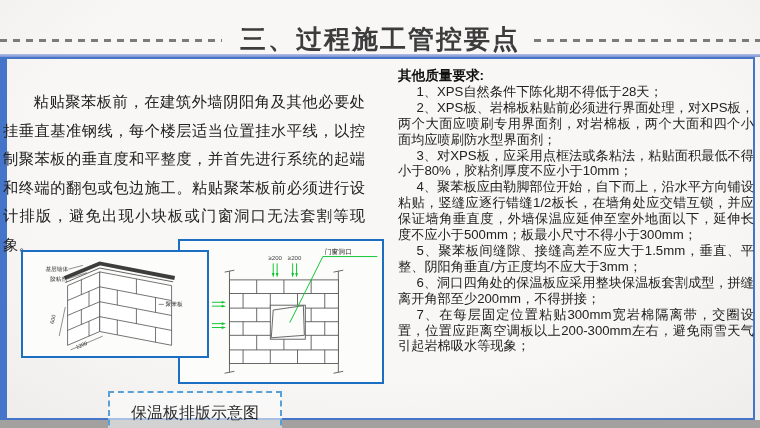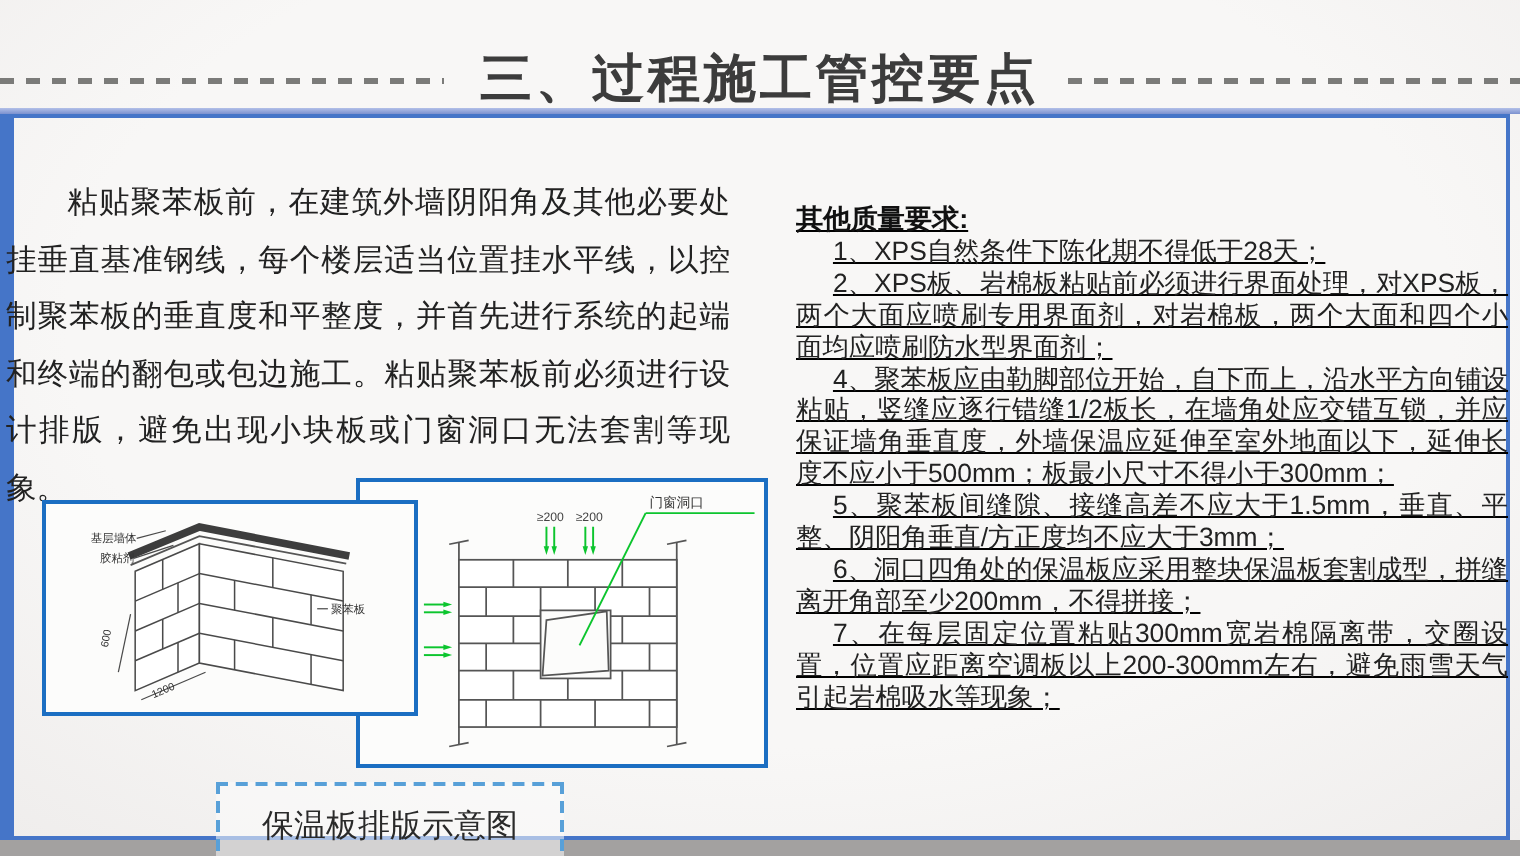--- a/index.html
+++ b/index.html
@@ -58,21 +58,21 @@
   .diag svg text { font-family:"Liberation Sans","DejaVu Sans",sans-serif; }
 
   .caption-box {
     position:absolute; left:108px; top:391px; width:174px; height:44px; z-index:4;
     border:2px dashed #58a0d8; background:rgba(252,252,251,0.55);
     display:flex; align-items:center; justify-content:center;
     font-size:16px; color:#2a2a2a;
   }
 
   
-  .req-col { position:absolute; left:398px; top:102px; width:356px;text-decoration:underline; }
+  .req-col { position:absolute; left:398px; top:68px; width:356px; }
   .req-head { font-size:13.6px; line-height:15.9px; font-weight:bold; color:#111; }
   .req-item {
     font-size:13.2px; line-height:15.9px; color:#222;
     text-align:justify; text-indent:1.4em;
   }
 </style>
 </head>
 <body>
 
 <div class="page">
@@ -197,20 +197,21 @@
   </div>
 
   <div class="caption-box">
     <span>保温板排版示意图</span>
   </div>
 
   <div class="req-col">
     <p class="req-head">其他质量要求:</p>
     <p class="req-item">1、XPS自然条件下陈化期不得低于28天；</p>
     <p class="req-item">2、XPS板、岩棉板粘贴前必须进行界面处理，对XPS板，两个大面应喷刷专用界面剂，对岩棉板，两个大面和四个小面均应喷刷防水型界面剂；</p>
+    <p class="req-item">3、对XPS板，应采用点框法或条粘法，粘贴面积最低不得小于80%，胶粘剂厚度不应小于10mm；</p>
     <p class="req-item">4、聚苯板应由勒脚部位开始，自下而上，沿水平方向铺设粘贴，竖缝应逐行错缝1/2板长，在墙角处应交错互锁，并应保证墙角垂直度，外墙保温应延伸至室外地面以下，延伸长度不应小于500mm；板最小尺寸不得小于300mm；</p>
     <p class="req-item">5、聚苯板间缝隙、接缝高差不应大于1.5mm，垂直、平整、阴阳角垂直/方正度均不应大于3mm；</p>
     <p class="req-item">6、洞口四角处的保温板应采用整块保温板套割成型，拼缝离开角部至少200mm，不得拼接；</p>
     <p class="req-item">7、在每层固定位置粘贴300mm宽岩棉隔离带，交圈设置，位置应距离空调板以上200-300mm左右，避免雨雪天气引起岩棉吸水等现象；</p>
   </div>
 
   <div class="bottom-strip"></div>
 </div>
 
 </body></html>

